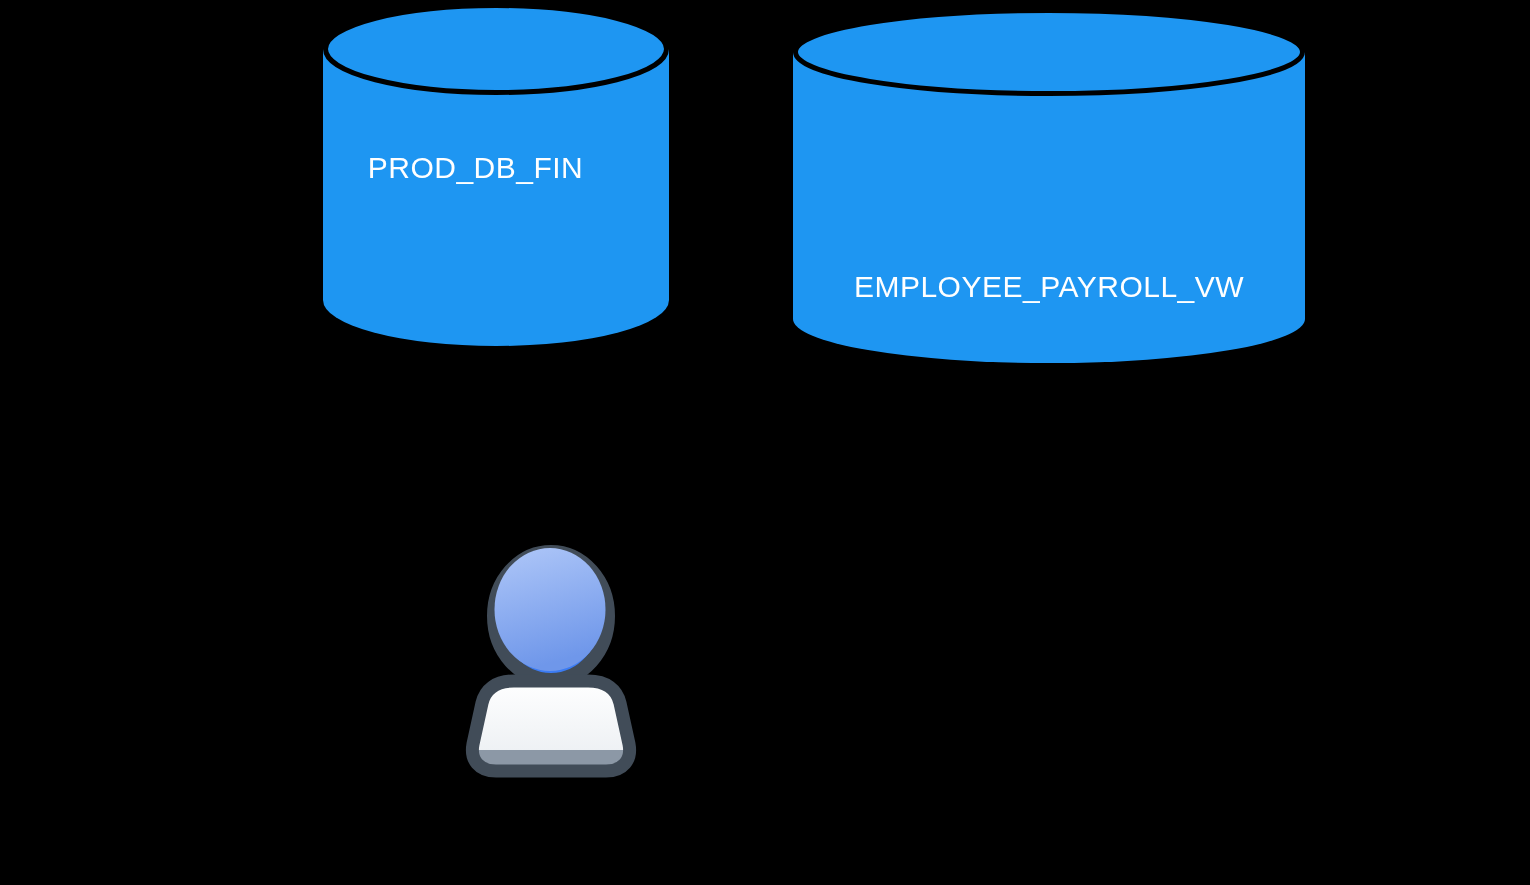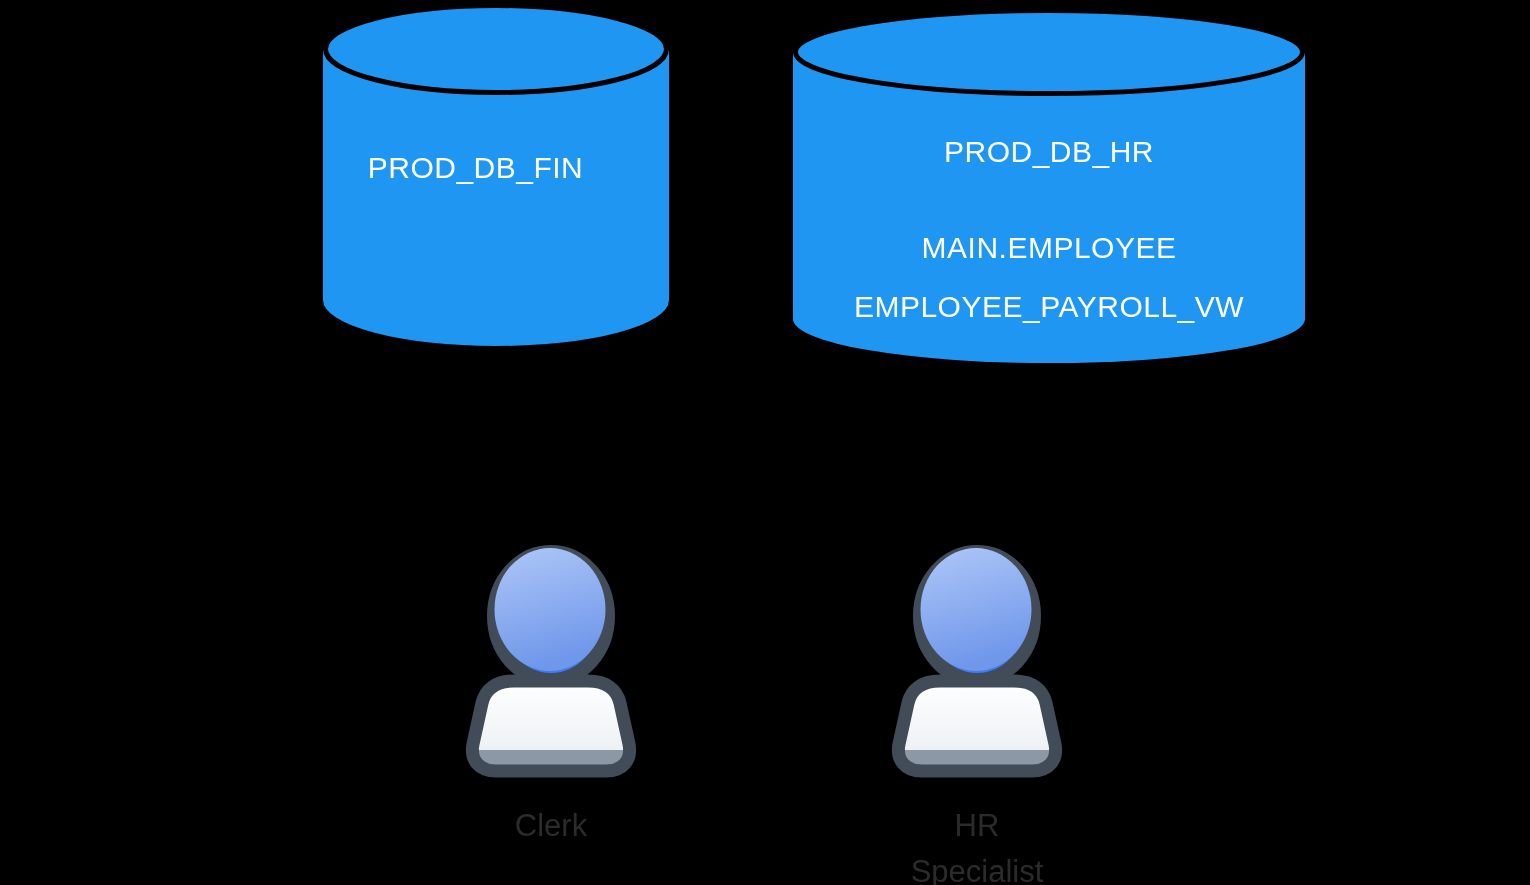--- a/index.html
+++ b/index.html
@@ -16,21 +16,21 @@
     position:absolute;left:0;width:100%;text-align:center;
     color:var(--db-text);font-size:30px;line-height:36px;letter-spacing:0.5px;
     white-space:nowrap;
   }
   .db1{left:282px;top:0;width:346px;height:346px;padding-left:41px;}
   .db2{left:793px;top:5px;width:512px;height:358px;}
   .db1 .db-title{top:150px;}
   .db1 .db-line0{top:246px;}
   .db2 .db-title{top:129px;}
   .db2 .db-line0{top:225px;}
-  .db2 .db-line1{top:284px;}
+  .db2 .db-line1{top:264px;}
   
   .user{position:absolute;top:543px;width:194px;height:342px;}
   .person{display:block;width:194px;height:236px;overflow:visible;}
   .head-ring{fill:var(--head-shadow);stroke:var(--icon-outline);stroke-width:14;}
   .head-face{fill:url(#gHead);}
   .body-fill{fill:url(#gBody);}
   .body-band{fill:var(--band);}
   .body-stroke{fill:none;stroke:var(--icon-outline);stroke-width:13;stroke-linejoin:round;}
   .user-label{
     position:absolute;top:260px;left:50%;width:320px;margin-left:-160px;
@@ -68,47 +68,29 @@
       <ellipse class="db-cap" cx="173" cy="49" rx="170.5" ry="43.5"></ellipse>
     </svg>
     <div class="db-text db-title">PROD_DB_FIN</div>
   </div>
 
   <div class="db db2">
     <svg viewBox="0 0 512 358" width="512" height="358">
       <path class="db-body" d="M0,47 L0,314 A256,44 0 0 0 512,314 L512,47 Z"></path>
       <ellipse class="db-cap" cx="256" cy="47" rx="253.5" ry="41.5"></ellipse>
     </svg>
-    <div class="db-text db-title">PROD_DB_HR</div>
-    <div class="db-text db-line0">MAIN.EMPLOYEE</div>
     <div class="db-text db-line1">EMPLOYEE_PAYROLL_VW</div>
   </div>
 
 
   <div class="user u-clerk">
     <svg class="person" viewBox="0 0 194 236">
       <ellipse class="head-ring" cx="97" cy="73" rx="57" ry="64"></ellipse>
       <ellipse class="head-face" cx="96" cy="66.5" rx="55.5" ry="61.5"></ellipse>
       <path class="body-fill" d="M60,138 H134 C153,138 163,147 166,160 L175,201 C178,217 169,228 152,228 H42 C25,228 16,217 19,201 L28,160 C31,147 41,138 60,138 Z"></path>
       <rect class="body-band" x="10" y="207" width="174" height="21" clip-path="url(#bodyClip)"></rect>
       <path class="body-stroke" d="M60,138 H134 C153,138 163,147 166,160 L175,201 C178,217 169,228 152,228 H42 C25,228 16,217 19,201 L28,160 C31,147 41,138 60,138 Z"></path>
     </svg>
-    <div class="user-label">
-      <div>Clerk</div>
-    </div>
   </div>
 
-  <div class="user u-hr">
-    <svg class="person" viewBox="0 0 194 236">
-      <ellipse class="head-ring" cx="97" cy="73" rx="57" ry="64"></ellipse>
-      <ellipse class="head-face" cx="96" cy="66.5" rx="55.5" ry="61.5"></ellipse>
-      <path class="body-fill" d="M60,138 H134 C153,138 163,147 166,160 L175,201 C178,217 169,228 152,228 H42 C25,228 16,217 19,201 L28,160 C31,147 41,138 60,138 Z"></path>
-      <rect class="body-band" x="10" y="207" width="174" height="21" clip-path="url(#bodyClip)"></rect>
-      <path class="body-stroke" d="M60,138 H134 C153,138 163,147 166,160 L175,201 C178,217 169,228 152,228 H42 C25,228 16,217 19,201 L28,160 C31,147 41,138 60,138 Z"></path>
-    </svg>
-    <div class="user-label">
-      <div>HR</div>
-      <div>Specialist</div>
-    </div>
-  </div>
 
 
 </div>
 
 </body></html>

